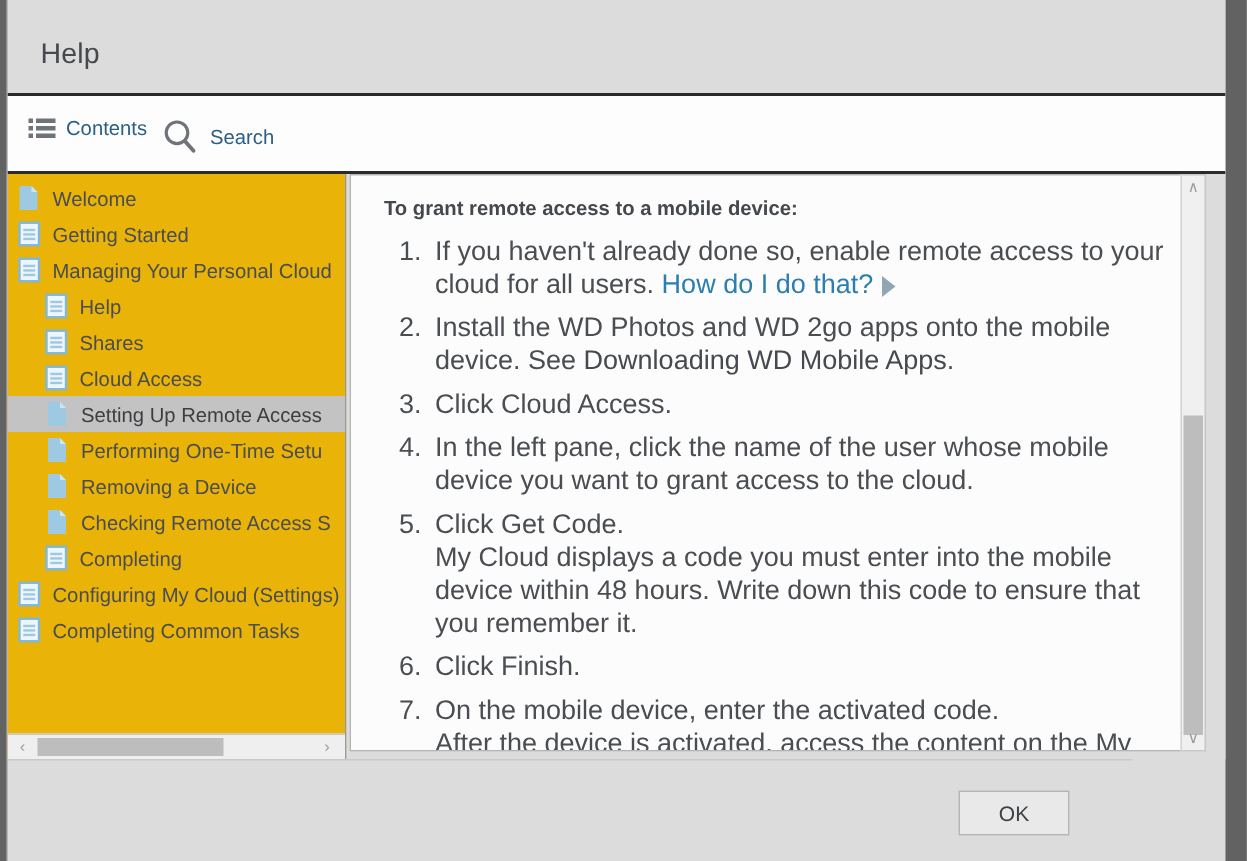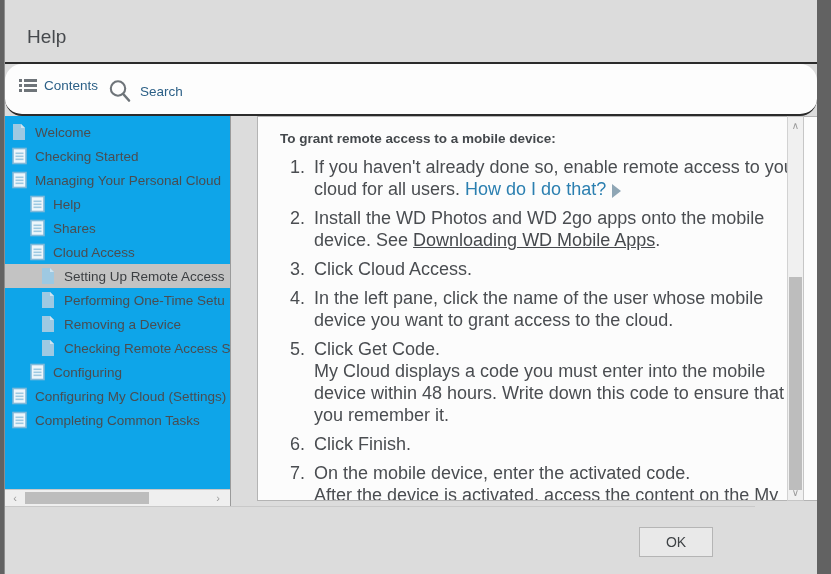--- a/index.html
+++ b/index.html
@@ -57,21 +57,20 @@
 
   
   .toolbar {
     position: absolute;
     left: 0; top: 64px;
     width: 812px;
     height: 52px;
     background: #fdfdfd;
     border-bottom: 2px solid #2b2b2b;
     box-sizing: border-box;
-    border-radius: 17px;
   }
   .tb-item {
     position: absolute;
     top: 14px;
     display: flex;
     align-items: center;
     gap: 7px;
     cursor: default;
   }
   .tb-contents { left: 14px; }
@@ -109,21 +108,21 @@
     height: 390px;
     background: #dcdcdc;
   }
 
   
   .sidebar {
     position: absolute;
     left: 0; top: 0;
     width: 226px;
     height: 390px;
-    background: #0ea5e9;
+    background: #eab308;
     border-right: 1px solid #9a9a9a;
     box-sizing: border-box;
     overflow: hidden;
   }
   .tree {
     position: absolute;
     left: 0; top: 4px;
     width: 226px;
     height: 364px;
     overflow: hidden;
@@ -141,21 +140,21 @@
     color: #4a4d51;
     padding-left: 7px;
   }
   .tnode.sel {
     background: #c3c3c3;
   }
   .tnode.sel .tlabel { color: #3c3f42; }
 
   .indent0 { padding-left: 6px; }
   .indent1 { padding-left: 24px; }
-  .indent2 { padding-left: 35px; }
+  .indent2 { padding-left: 25px; }
 
   
   .ticon { width: 17px; height: 20px; flex: 0 0 17px; position: relative; }
 
   .ticon.page svg, .ticon.book svg { display:block; }
 
   
   .hscroll {
     position: absolute;
     left: 0; bottom: 0px;
@@ -193,21 +192,20 @@
   .content-pane {
     position: absolute;
     left: 2px; top: 0px;
     width: 568px;
     height: 385px;
     background: #fcfcfc;
     border: 1px solid #b4b4b4;
     border-bottom: 1px solid #b4b4b4;
     box-sizing: border-box;
     overflow: hidden;
-    margin-left: 24px;
   }
   .doc {
     position: absolute;
     left: 0; top: 0;
     padding: 14px 20px 10px 22px;
     width: 568px;
     box-sizing: border-box;
   }
   .doc-heading {
     font-size: 13.5px;
@@ -226,21 +224,20 @@
     line-height: 22px;
     margin-bottom: 7px;
     padding-left: 4px;
   }
   .lnk {
     color: #2b7fb0;
     text-decoration: none;
   }
   .lnk.ul {
     color: #46494d;
-    text-decoration: underline;
   }
   .expand-tri {
     display: inline-block;
     width: 0; height: 0;
     border-left: 9px solid #8fa6b5;
     border-top: 7px solid transparent;
     border-bottom: 7px solid transparent;
     vertical-align: -3px;
     margin-left: 6px;
   }
@@ -361,21 +358,21 @@
             </div>
             <div class="tnode indent0">
               <span class="ticon book">
                 <svg viewBox="0 0 17 20" width="17" height="20">
                   <rect x="2" y="2.5" width="13" height="15" fill="#eef6fb" stroke="#7fb9da" stroke-width="1.6"></rect>
                   <rect x="4.5" y="6.5" width="8" height="1.6" fill="#9ec9e2"></rect>
                   <rect x="4.5" y="9.5" width="8" height="1.6" fill="#9ec9e2"></rect>
                   <rect x="4.5" y="12.5" width="8" height="1.6" fill="#9ec9e2"></rect>
                 </svg>
               </span>
-              <span class="tlabel">Checking Started</span>
+              <span class="tlabel">Getting Started</span>
             </div>
             <div class="tnode indent0">
               <span class="ticon book">
                 <svg viewBox="0 0 17 20" width="17" height="20">
                   <rect x="2" y="2.5" width="13" height="15" fill="#eef6fb" stroke="#7fb9da" stroke-width="1.6"></rect>
                   <rect x="4.5" y="6.5" width="8" height="1.6" fill="#9ec9e2"></rect>
                   <rect x="4.5" y="9.5" width="8" height="1.6" fill="#9ec9e2"></rect>
                   <rect x="4.5" y="12.5" width="8" height="1.6" fill="#9ec9e2"></rect>
                 </svg>
               </span>
@@ -452,21 +449,21 @@
             </div>
             <div class="tnode indent1">
               <span class="ticon book">
                 <svg viewBox="0 0 17 20" width="17" height="20">
                   <rect x="2" y="2.5" width="13" height="15" fill="#eef6fb" stroke="#7fb9da" stroke-width="1.6"></rect>
                   <rect x="4.5" y="6.5" width="8" height="1.6" fill="#9ec9e2"></rect>
                   <rect x="4.5" y="9.5" width="8" height="1.6" fill="#9ec9e2"></rect>
                   <rect x="4.5" y="12.5" width="8" height="1.6" fill="#9ec9e2"></rect>
                 </svg>
               </span>
-              <span class="tlabel">Configuring</span>
+              <span class="tlabel">Completing</span>
             </div>
             <div class="tnode indent0">
               <span class="ticon book">
                 <svg viewBox="0 0 17 20" width="17" height="20">
                   <rect x="2" y="2.5" width="13" height="15" fill="#eef6fb" stroke="#7fb9da" stroke-width="1.6"></rect>
                   <rect x="4.5" y="6.5" width="8" height="1.6" fill="#9ec9e2"></rect>
                   <rect x="4.5" y="9.5" width="8" height="1.6" fill="#9ec9e2"></rect>
                   <rect x="4.5" y="12.5" width="8" height="1.6" fill="#9ec9e2"></rect>
                 </svg>
               </span>

